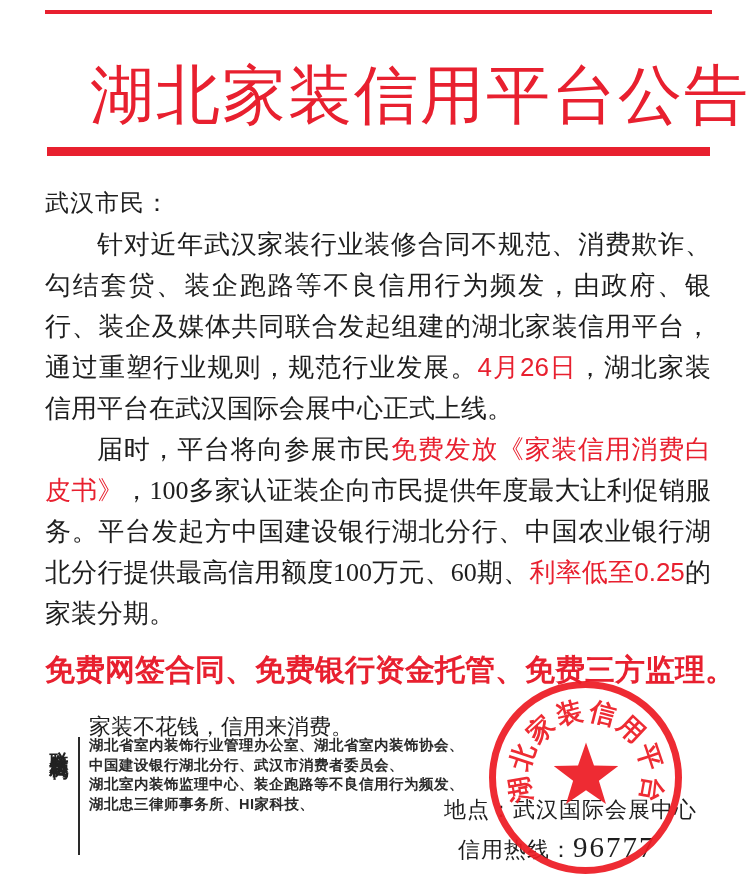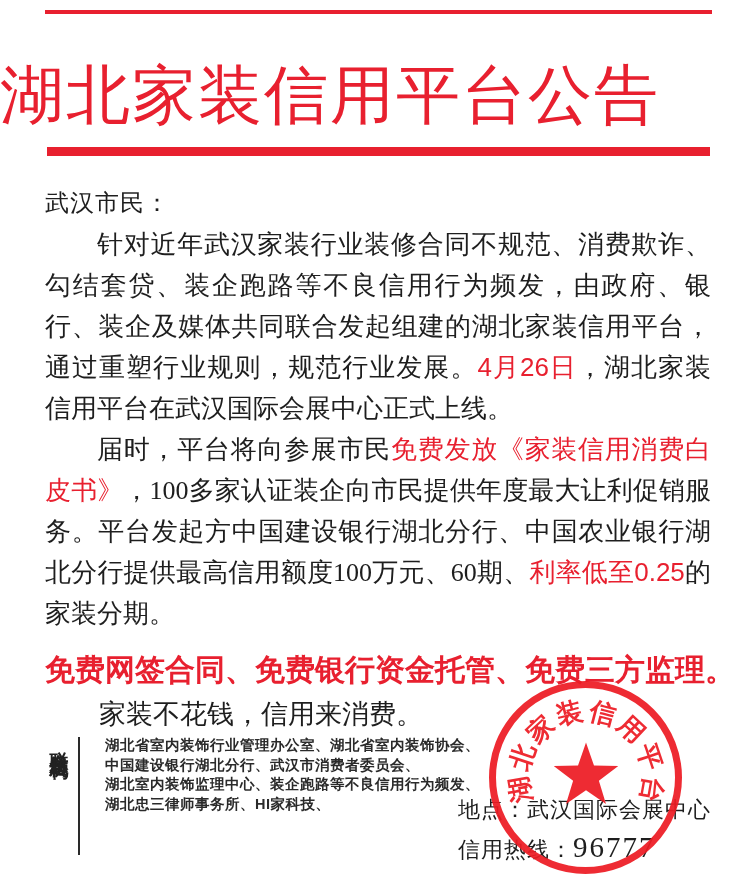--- a/index.html
+++ b/index.html
@@ -16,21 +16,21 @@
     overflow:hidden;
     font-family:"Liberation Serif","DejaVu Serif",serif;
     color:var(--ink);
   }
   .top-rule{
     position:absolute;left:45px;top:10px;width:667px;height:4px;
     background:var(--accent-red);
   }
   .title{
     position:absolute;left:0;top:56px;width:100%;
-    text-align:left;
+    text-align:right;
     font-size:64px;line-height:80px;
     letter-spacing:2px;
     color:var(--accent-red);
     font-weight:400;
     white-space:nowrap;
   }
   .title-rule{
     position:absolute;left:47px;top:147px;width:663px;height:9px;
     background:var(--accent-red);
   }
@@ -49,23 +49,23 @@
   .slogan{
     margin-top:16px;
     font-family:"Liberation Sans","DejaVu Sans",sans-serif;
     font-weight:700;
     font-size:30px;line-height:40px;
     color:var(--accent-red);
     white-space:nowrap;
     text-align:left;
   }
   .tagline{
-    margin-top:4px;
+    margin-top:16px;
     text-indent:2em;
-    font-size:27px;
+    font-size:22px;
   }
   .sponsors{
     position:absolute;left:47px;top:736px;
     display:flex;align-items:stretch;
   }
   .sponsors-label{
     writing-mode:vertical-rl;text-orientation:upright;
     font-size:19px;font-weight:700;
     letter-spacing:2px;line-height:24px;
     height:120px;
@@ -74,24 +74,23 @@
   .sponsors-divider{
     width:0;border-left:2px solid #2a2a2a;
     margin:1px 9px 1px 7px;
   }
   .sponsor-lines{
     font-family:"Liberation Sans","DejaVu Sans",sans-serif;
     font-weight:700;
     font-size:14.5px;line-height:19.5px;
     color:#2a2a2a;
     letter-spacing:0.5px;
-    margin-left:16px;
   }
   .footer-venue{
-    position:absolute;left:458px;top:795px;
+    position:absolute;left:444px;top:795px;
     font-size:22px;letter-spacing:1px;z-index:2;
   }
   .footer-hotline{
     position:absolute;left:458px;top:831px;
     font-size:22px;letter-spacing:1px;z-index:2;
   }
   .hotline-number{
     font-size:29px;letter-spacing:2px;
   }
   .seal{

